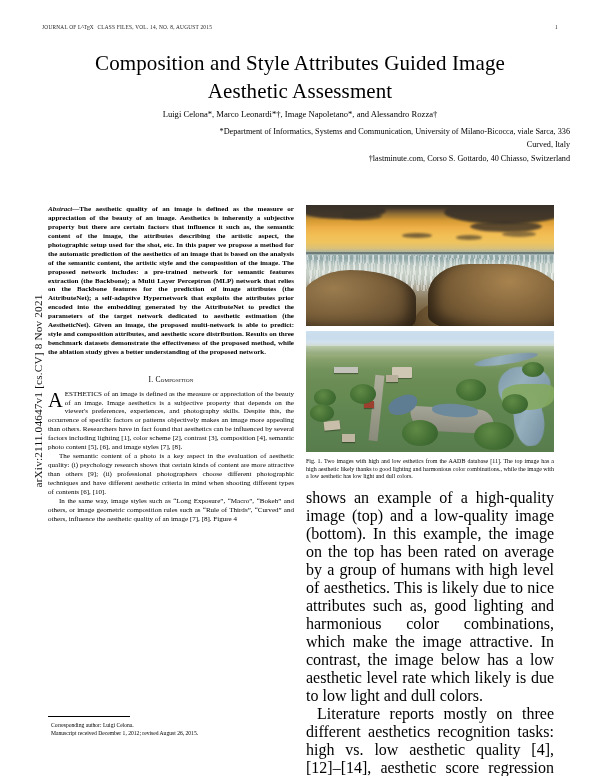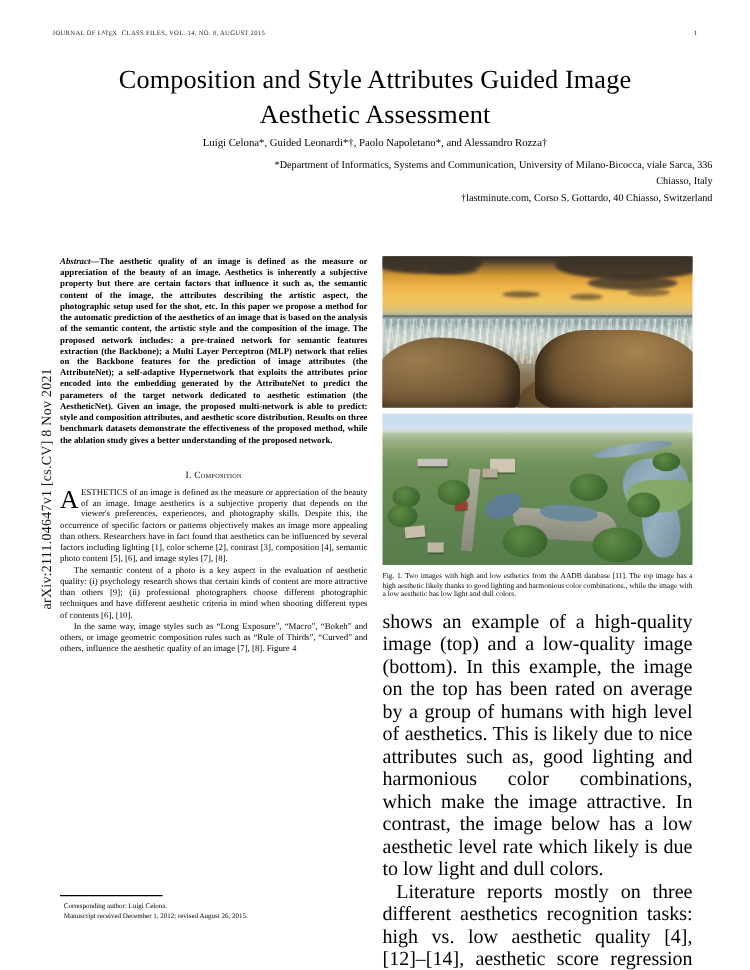--- a/index.html
+++ b/index.html
@@ -336,25 +336,25 @@
 
   <div class="arxiv-stamp">arXiv:2111.04647v1  [cs.CV]  8 Nov 2021</div>
 
   <div class="run-head">
     <span class="rh-left"><span>JOURNAL OF </span><span class="latex-logo"><span class="l">L</span><span class="a">A</span><span class="t">T</span><span class="e">E</span><span class="x">X</span></span><span> CLASS FILES, VOL. 14, NO. 8, AUGUST 2015</span></span>
     <span class="rh-right">1</span>
   </div>
 
   <div class="title">Composition and Style Attributes Guided Image Aesthetic Assessment</div>
 
-  <div class="authors">Luigi Celona*, Guided Leonardi*†, Paolo Napoletano*, and Alessandro Rozza†</div>
+  <div class="authors">Luigi Celona*, Marco Leonardi*†, Image Napoletano*, and Alessandro Rozza†</div>
 
   <div class="affil">
     <span>*Department of Informatics, Systems and Communication, University of Milano-Bicocca, viale Sarca, 336</span><br>
-    <span>Chiasso, Italy</span><br>
+    <span>Curved, Italy</span><br>
     <span>†lastminute.com, Corso S. Gottardo, 40 Chiasso, Switzerland</span>
   </div>
 
   <div class="col col-left">
     <p class="abstract"><span class="lead">Abstract</span><span>—</span><span>The aesthetic quality of an image is defined as the measure or appreciation of the beauty of an image. Aesthetics is inherently a subjective property but there are certain factors that influence it such as, the semantic content of the image, the attributes describing the artistic aspect, the photographic setup used for the shot, etc. In this paper we propose a method for the automatic prediction of the aesthetics of an image that is based on the analysis of the semantic content, the artistic style and the composition of the image. The proposed network includes: a pre-trained network for semantic features extraction (the Backbone); a Multi Layer Perceptron (MLP) network that relies on the Backbone features for the prediction of image attributes (the AttributeNet); a self-adaptive Hypernetwork that exploits the attributes prior encoded into the embedding generated by the AttributeNet to predict the parameters of the target network dedicated to aesthetic estimation (the AestheticNet). Given an image, the proposed multi-network is able to predict: style and composition attributes, and aesthetic score distribution. Results on three benchmark datasets demonstrate the effectiveness of the proposed method, while the ablation study gives a better understanding of the proposed network.</span></p>
 
 
     <div class="sec-head"><span>I.</span>
       <span>Composition</span></div>
 

